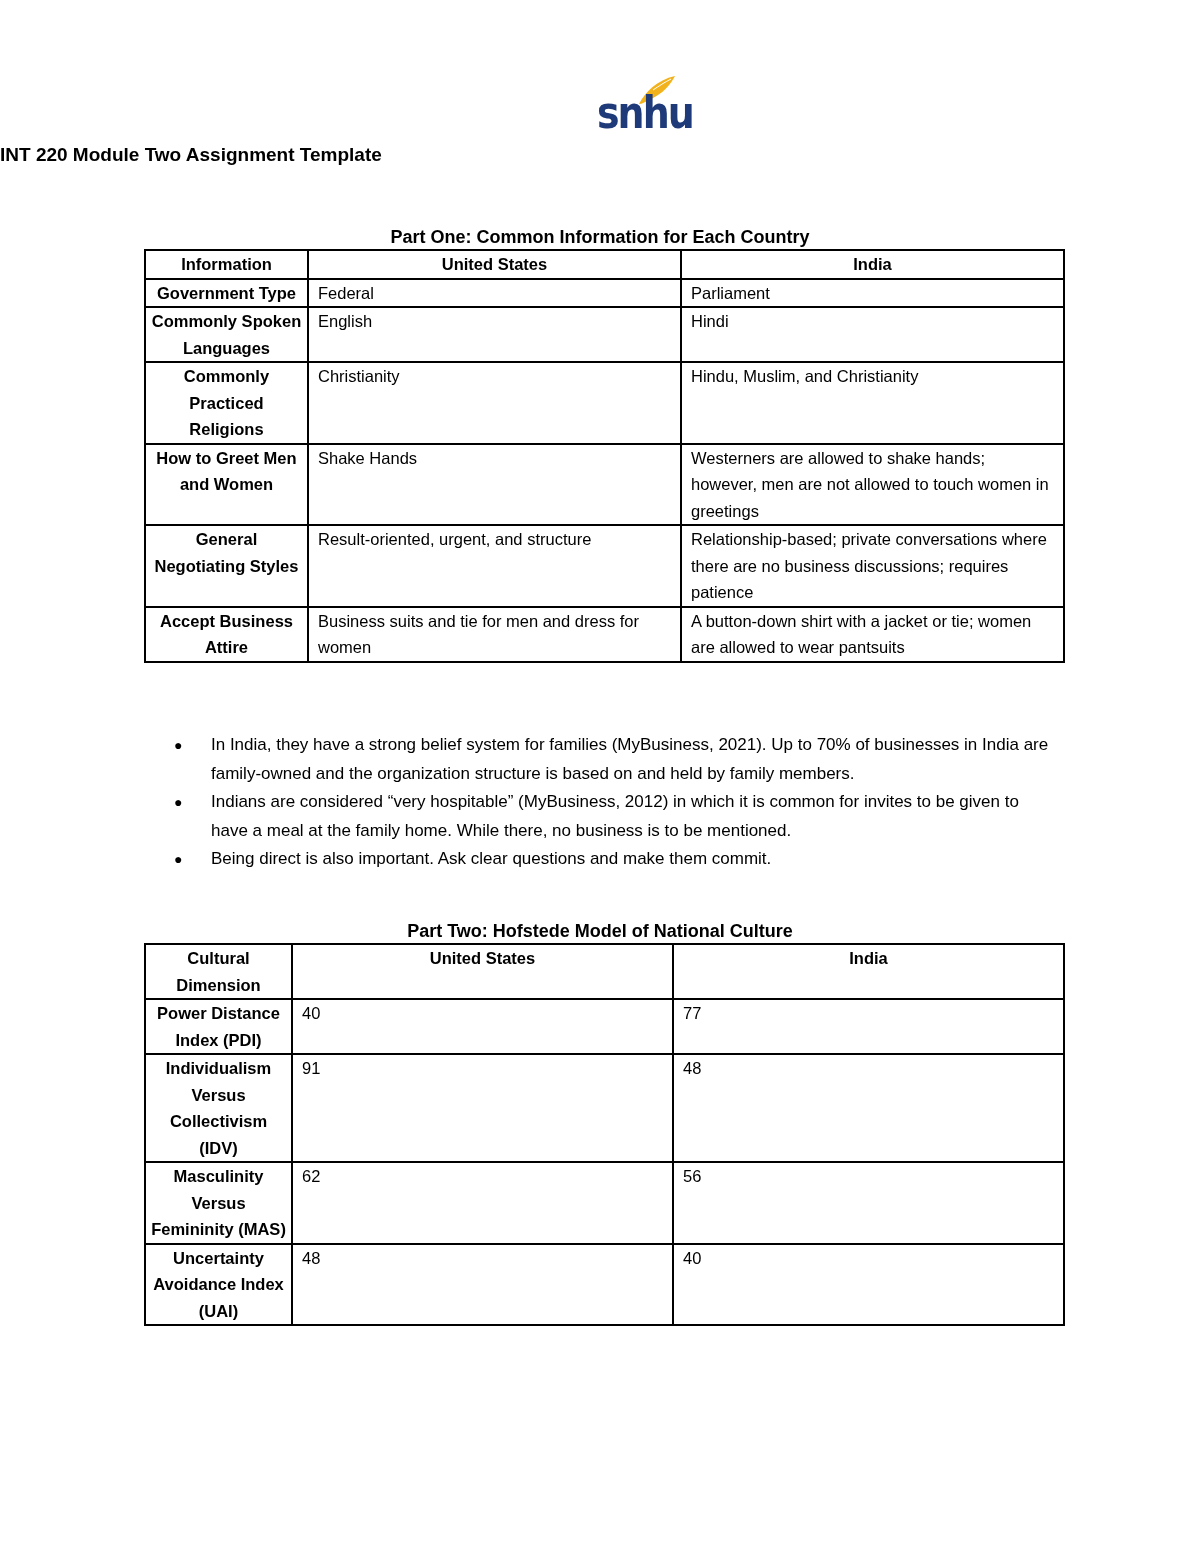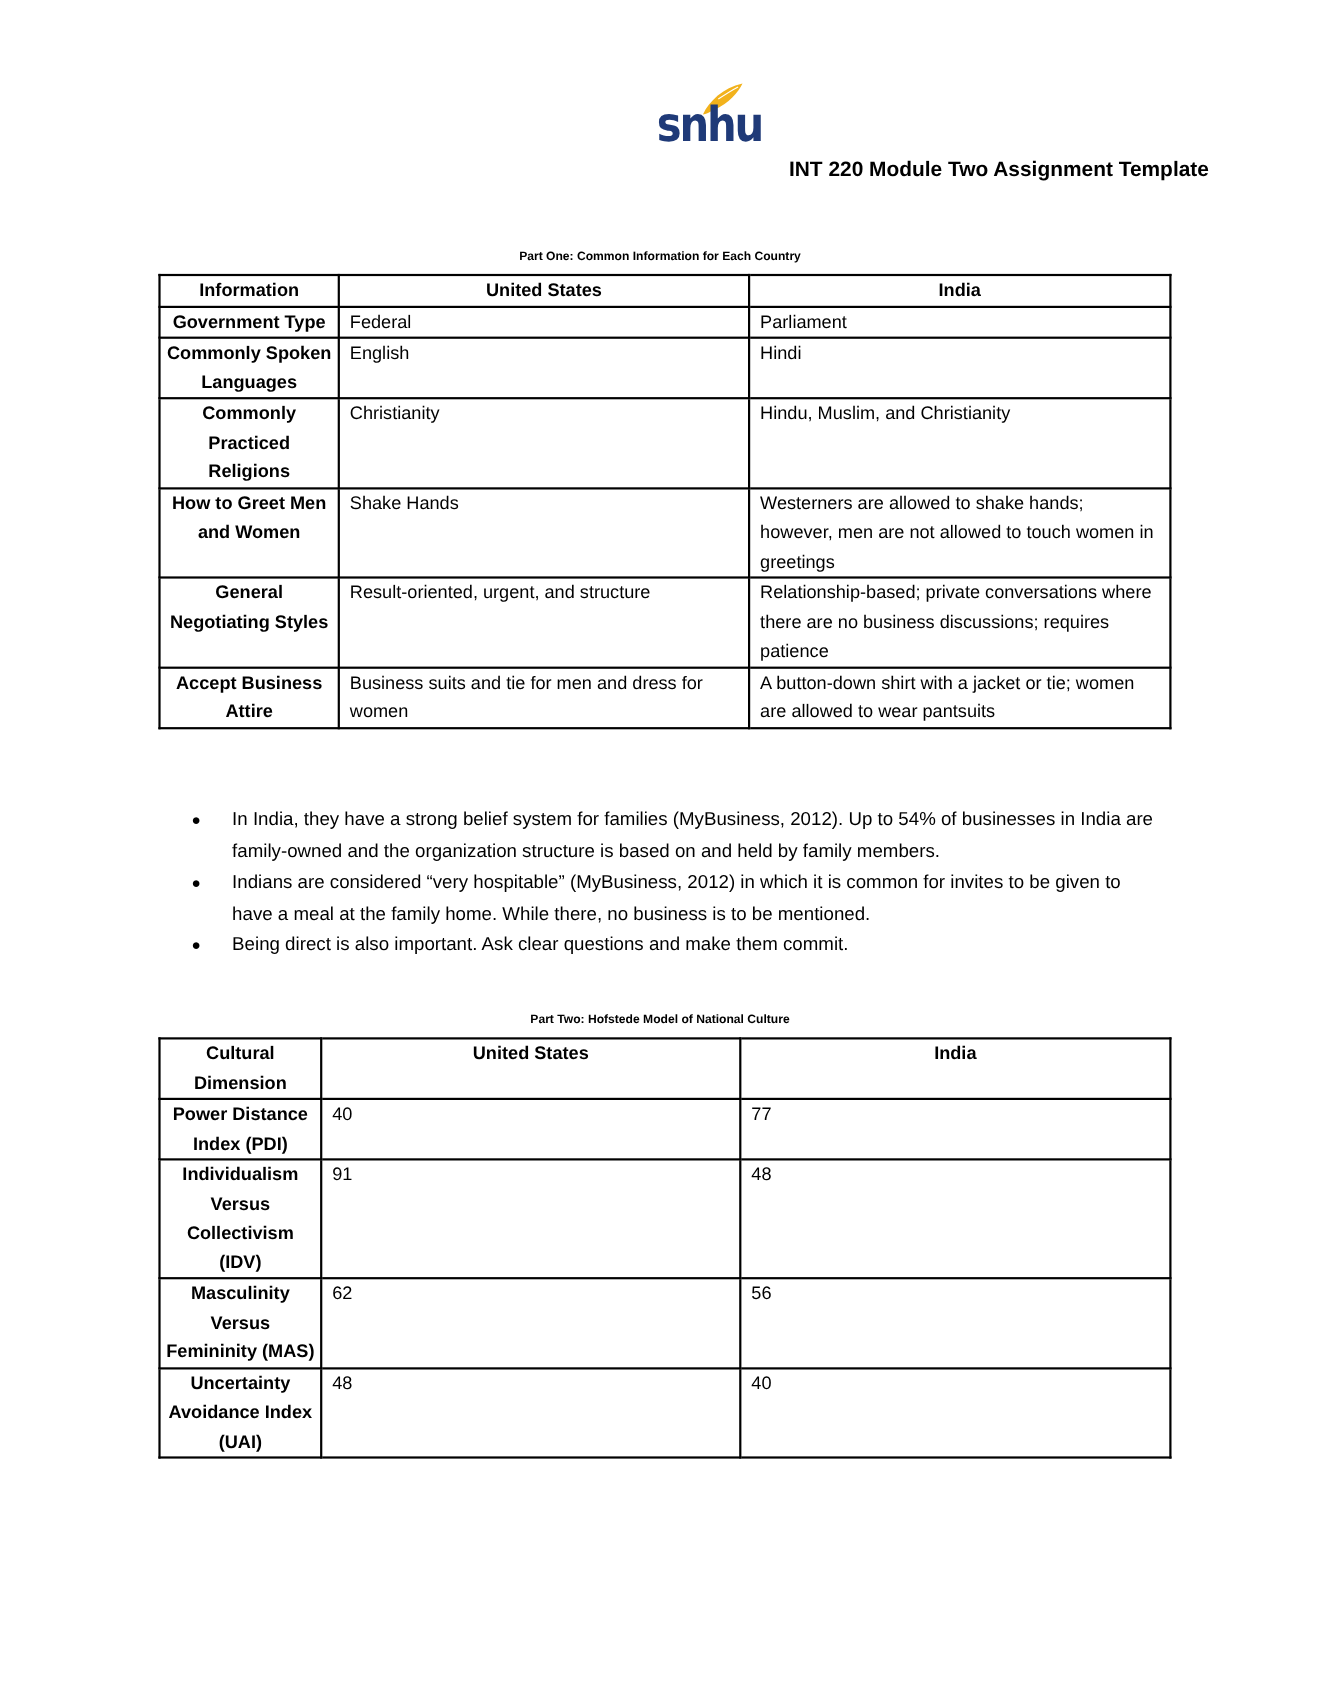--- a/index.html
+++ b/index.html
@@ -10,26 +10,26 @@
   .logo {
     position: absolute; left: 553px; top: 74px; width: 90px; height: 58px; margin-left: 40px;
   }
   .logo-text {
     position: absolute; left: 4px; top: 14px;
     font-family: "DejaVu Sans", sans-serif; font-weight: bold;
     font-size: 38px; letter-spacing: -2px; color: #1f3a78;
     transform: scaleY(1.15); transform-origin: left top;
   }
   .doc-title {
-    position: absolute; left: 0; width: 1099px; top: 144px; text-align: right;
+    position: absolute; left: 0; width: 1099px; top: 144px; text-align: left;
     font-weight: bold; font-size: 19px;
   }
   .section-title {
     position: absolute; left: 0; width: 1200px; text-align: center;
-    font-weight: bold; font-size: 11px;
+    font-weight: bold; font-size: 18px;
   }
   table.grid {
     position: absolute; border-collapse: collapse; table-layout: fixed;
     font-size: 16.5px; line-height: 26.5px; margin-left: 15px;
   }
   table.grid td, table.grid th {
     border: 2px solid #000; vertical-align: top; padding: 0 9px;
   }
   table.grid th { font-weight: bold; text-align: center; }
   table.grid td.rowhead { font-weight: bold; text-align: center; padding: 0 4px; }
@@ -102,21 +102,21 @@
       <td class="rowhead">Accept Business Attire</td>
       <td>Business suits and tie for men and dress for women</td>
       <td>A button-down shirt with a jacket or tie; women are allowed to wear pantsuits</td>
     </tr>
   </tbody>
 </table>
 
 <ul class="notes">
   <li>
     <span class="bullet">●</span>
-    <span>In India, they have a strong belief system for families (MyBusiness, 2012). Up to 54% of businesses in India are family-owned and the organization structure is based on and held by family members.</span>
+    <span>In India, they have a strong belief system for families (MyBusiness, 2021). Up to 70% of businesses in India are family-owned and the organization structure is based on and held by family members.</span>
   </li>
   <li>
     <span class="bullet">●</span>
     <span>Indians are considered “very hospitable” (MyBusiness, 2012) in which it is common for invites to be given to have a meal at the family home. While there, no business is to be mentioned.</span>
   </li>
   <li>
     <span class="bullet">●</span>
     <span>Being direct is also important. Ask clear questions and make them commit.</span>
   </li>
 </ul>

